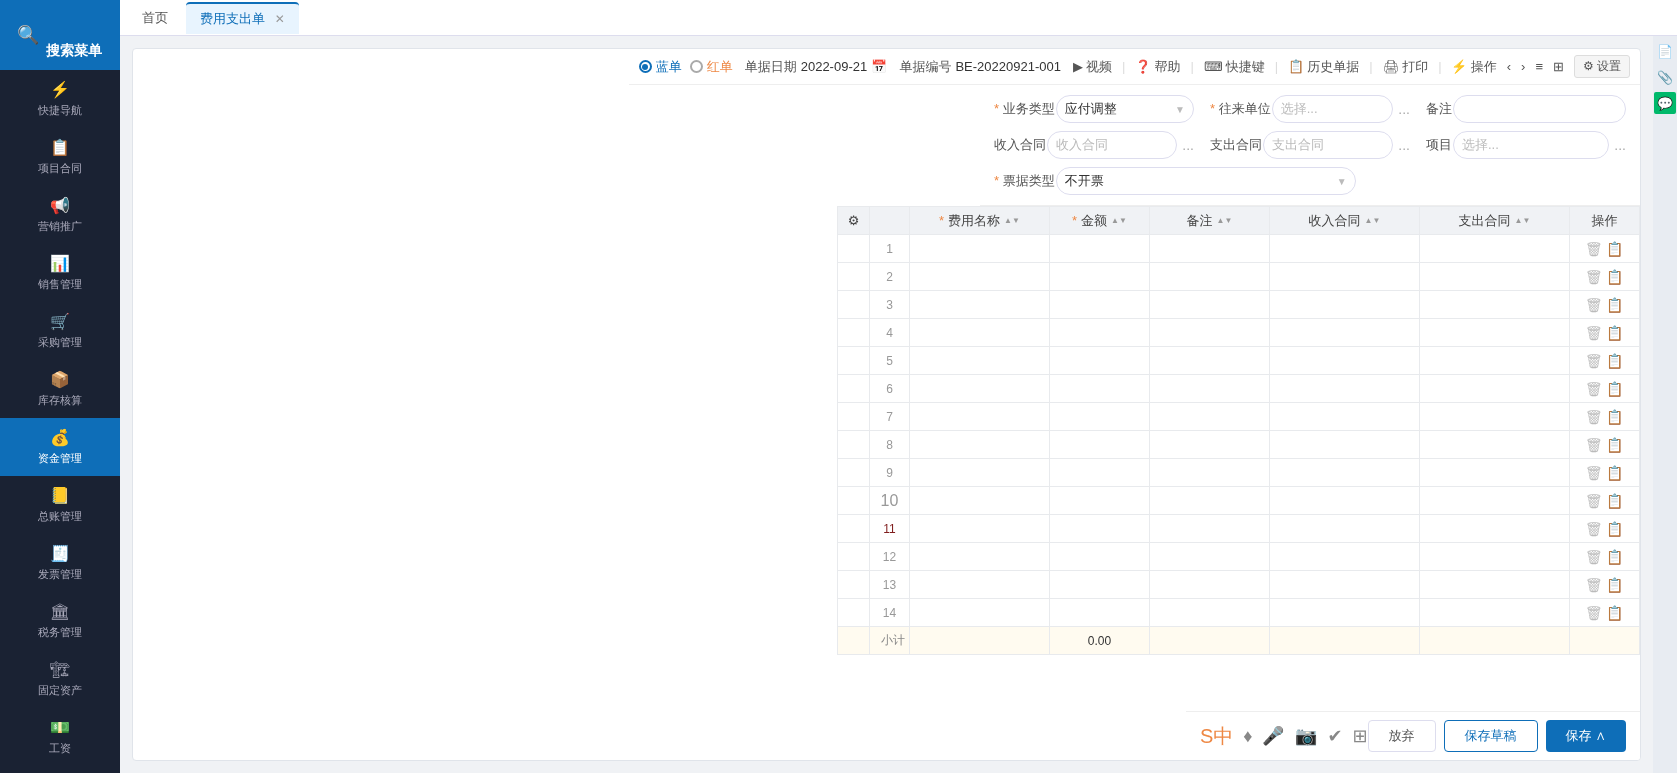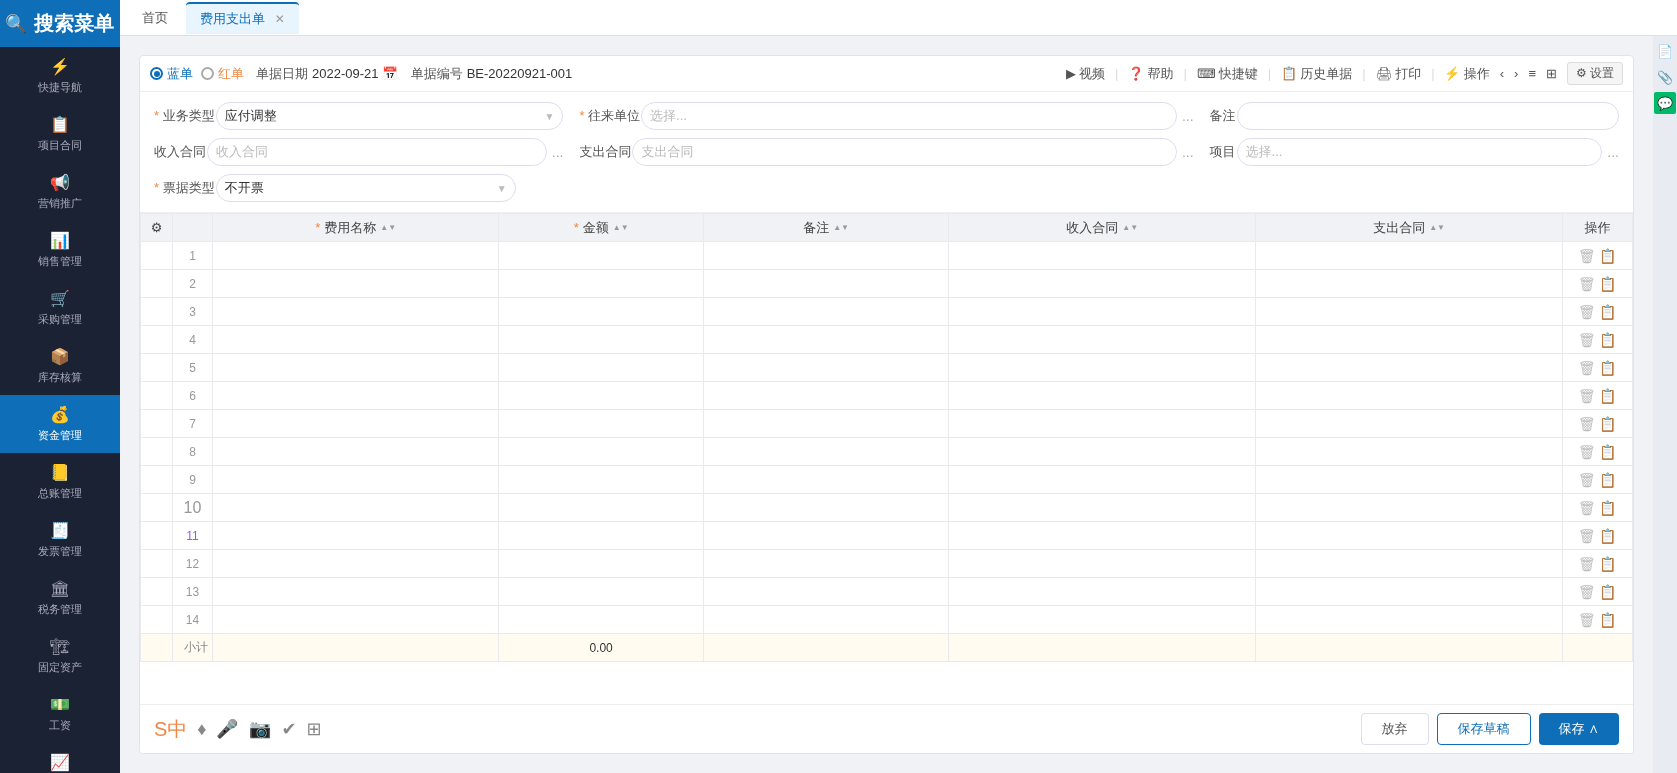--- a/index.html
+++ b/index.html
@@ -2,37 +2,37 @@
 <html><head>
   <meta charset="utf-8">
   <style>
     * { box-sizing: border-box; margin: 0; padding: 0; font-family: 'Microsoft YaHei', Arial, sans-serif; font-size: 13px; }
     body { background: #f0f2f5; display: flex; height: 773px; overflow: hidden; }
 
     
     .sidebar { width: 120px; background: #1a2233; display: flex; flex-direction: column; height: 100%; color: #ccc; flex-shrink: 0; }
     .sidebar-top { background: #0e6eb8; padding: 10px 0; display: flex; align-items: center; justify-content: center; gap: 6px; }
     .sidebar-top-icon { color: white; font-size: 18px; }
-    .sidebar-top-text { color: white; font-size: 20px; font-weight: bold; }
+    .sidebar-top-text { color: white; font-size: 14px; font-weight: bold; margin-top: 32px; }
     .sidebar-item { display: flex; flex-direction: column; align-items: center; padding: 10px 6px; cursor: pointer; color: #aab; gap: 4px; }
     .sidebar-item.active { background: #0e6eb8; color: #fff; }
     .sidebar-item-icon { font-size: 16px; }
     .sidebar-item-label { font-size: 11px; text-align: center; }
 
     
     .main { flex: 1; display: flex; flex-direction: column; overflow: hidden; background: #f0f2f5; }
 
     
     .tab-bar { background: #fff; border-bottom: 1px solid #dde; display: flex; align-items: center; height: 36px; padding: 0 8px; gap: 4px; }
     .tab { padding: 6px 14px; cursor: pointer; font-size: 13px; color: #555; border-radius: 4px 4px 0 0; }
     .tab.active { background: #e8f4fe; color: #0e6eb8; border-top: 2px solid #0e6eb8; }
     .tab-close { margin-left: 6px; color: #999; cursor: pointer; font-size: 12px; }
 
     
-    .content-panel { flex: 1; background: #fff; margin: 19px; border-radius: 4px; display: flex; flex-direction: column; overflow: hidden; border: 1px solid #e0e4ea; }
+    .content-panel { flex: 1; background: #fff; margin: 12px; border-radius: 4px; display: flex; flex-direction: column; overflow: hidden; border: 1px solid #e0e4ea; align-items: flex-end; }
 
     
     .panel-toolbar { display: flex; align-items: center; padding: 6px 10px; border-bottom: 1px solid #eee; gap: 12px; flex-wrap: wrap; }
     .radio-group { display: flex; align-items: center; gap: 8px; }
     .radio-item { display: flex; align-items: center; gap: 4px; cursor: pointer; }
     .radio-dot { width: 13px; height: 13px; border-radius: 50%; border: 2px solid #0e6eb8; display: inline-block; position: relative; }
     .radio-dot.checked::after { content: ''; width: 6px; height: 6px; background: #0e6eb8; border-radius: 50%; position: absolute; top: 50%; left: 50%; transform: translate(-50%,-50%); }
     .radio-dot.unchecked { border-color: #aaa; }
     .field-group { display: flex; align-items: center; gap: 4px; color: #555; }
     .field-value { color: #333; font-weight: 500; }
@@ -462,21 +462,21 @@
       <td class="col-expense"></td>
       <td class="col-action-cell">
         <div class="action-icons">
           <span class="action-icon">🗑</span>
           <span class="action-icon">📋</span>
         </div>
       </td>
     </tr>
               <tr>
       <td class="col-config"></td>
-      <td class="col-num" style="color:#8b5cf6;font-size:12px;">11</td>
+      <td class="col-num" style="color:#7f1d1d;font-size:12px;">11</td>
       <td class="col-name"></td>
       <td class="col-amount"></td>
       <td class="col-note"></td>
       <td class="col-income"></td>
       <td class="col-expense"></td>
       <td class="col-action-cell">
         <div class="action-icons">
           <span class="action-icon">🗑</span>
           <span class="action-icon">📋</span>
         </div>

